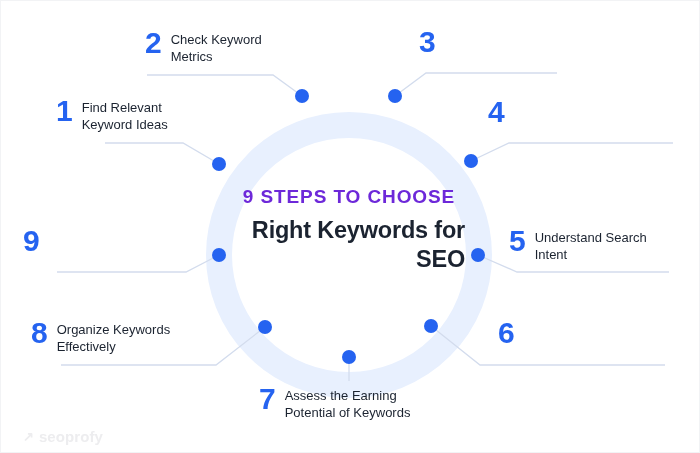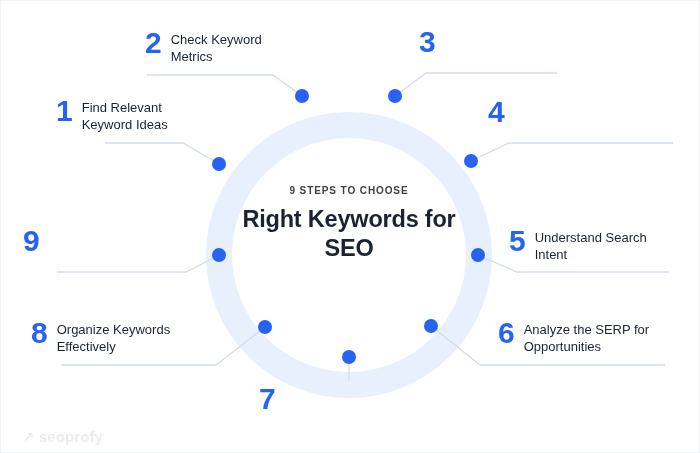--- a/index.html
+++ b/index.html
@@ -30,34 +30,35 @@
   
   .center-block {
     position: absolute;
     left: 232px;
     top: 184px;
     width: 232px;
     text-align: center;
     pointer-events: none;
   }
   .center-eyebrow {
-    font-size: 10px;
+    font-size: 19px;
     font-weight: bold;
     letter-spacing: 0.9px;
-    color: #404040;
+    color: #6d28d9;
     line-height: 1.25;
     margin: 0 0 7px 0;
   }
   .center-title {
     font-size: 23.5px;
     font-weight: bold;
     color: #1b2330;
     line-height: 1.26;
     margin: 0;
     letter-spacing: -0.2px;
+    text-align: right;
   }
 
   
   .step {
     position: absolute;
     display: flex;
     align-items: flex-start;
     gap: 9px;
   }
   .step-num {
@@ -164,26 +165,26 @@
   </div>
 
   <div class="step" style="left:508px; top:228px;">
     <div class="step-num">5</div>
     <div class="step-label">Understand Search
 Intent</div>
   </div>
 
   <div class="step" style="left:497px; top:320px;">
     <div class="step-num">6</div>
-    <div class="step-label">Analyze the SERP for
-Opportunities</div>
   </div>
 
   <div class="step" style="left:258px; top:386px;">
     <div class="step-num">7</div>
+    <div class="step-label">Assess the Earning
+Potential of Keywords</div>
   </div>
 
   <div class="step" style="left:30px; top:320px;">
     <div class="step-num">8</div>
     <div class="step-label">Organize Keywords
 Effectively</div>
   </div>
 
   <div class="step" style="left:22px; top:228px;">
     <div class="step-num">9</div>

